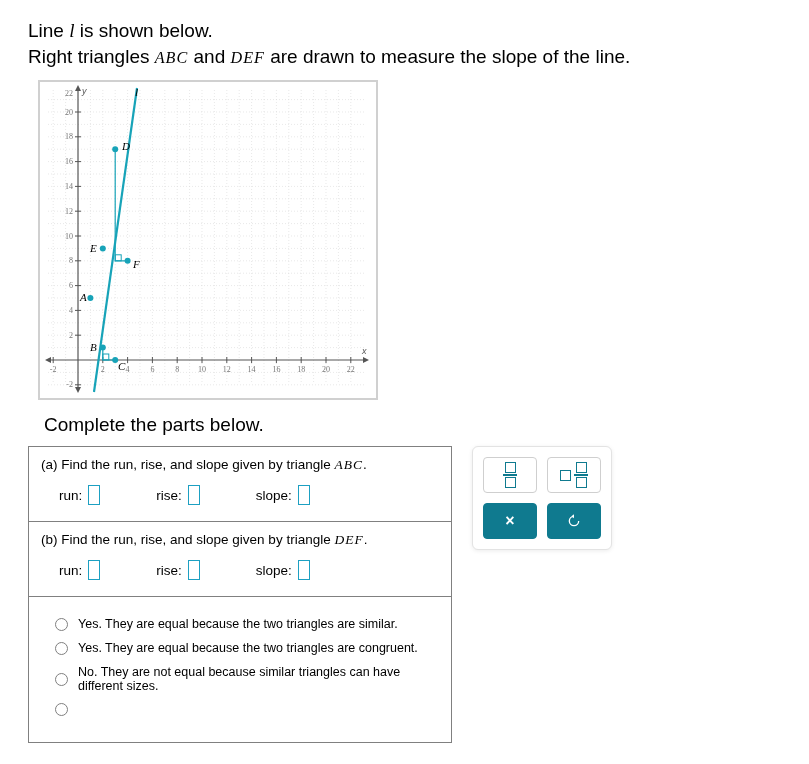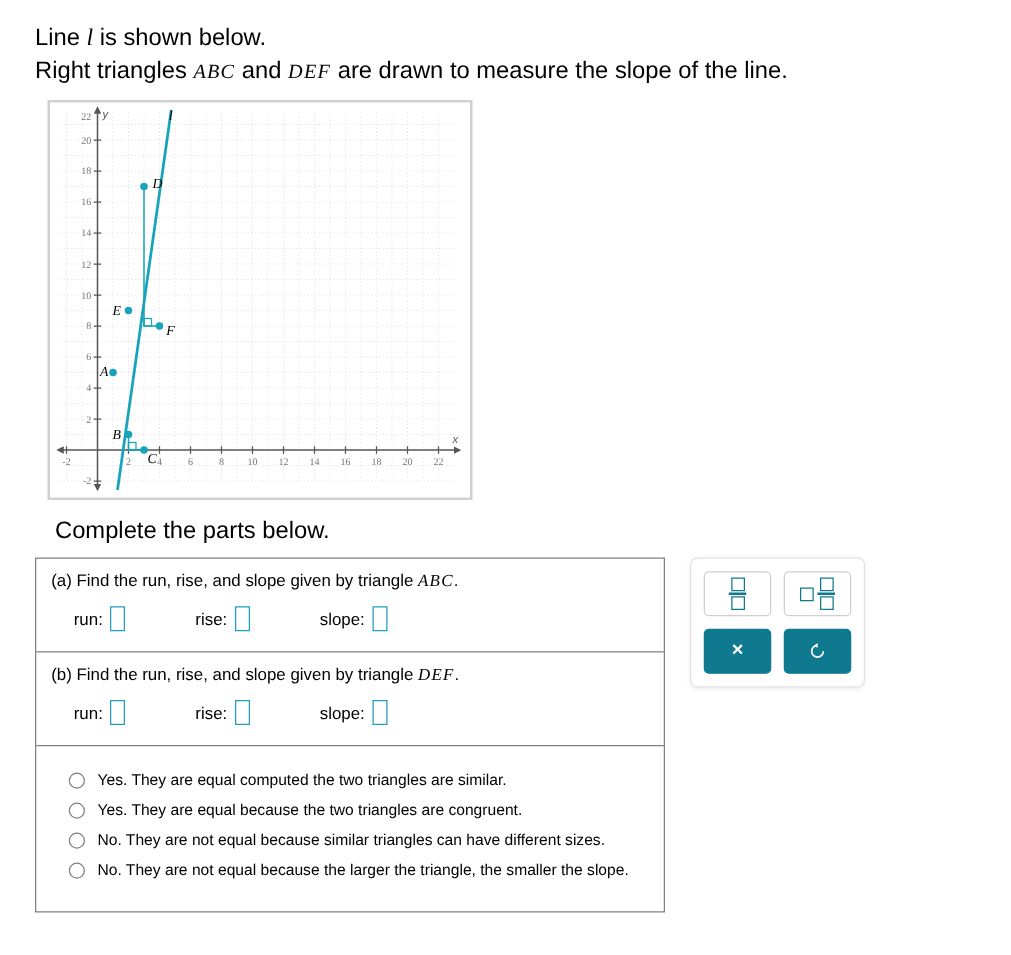--- a/index.html
+++ b/index.html
@@ -17,21 +17,21 @@
     margin: 12px 10px 12px 10px;
     border: 2px solid #d0d0d0;
     width: 340px; height: 320px;
     position: relative;
     background: #fff;
   }
   .complete-title { font-size: 19px; margin: 14px 0 10px 16px; }
   .layout-row { display: flex; gap: 20px; align-items: flex-start; }
   .parts-box {
     border: 1px solid #808080;
-    width: 504px;
+    width: 424px;
   }
   .part {
     padding: 10px 12px 16px 12px;
     border-bottom: 1px solid #808080;
   }
   .part:last-child { border-bottom: none; }
   .part-head { font-size: 13.5px; margin-bottom: 12px; }
   .inline-inputs { display: flex; gap: 56px; padding-left: 18px; font-size: 13.5px; align-items:center;}
   .inline-inputs .grp { display:flex; align-items:center; gap:6px;}
   .blank-box {
@@ -280,33 +280,32 @@
             <span>slope:</span>
             <span class="blank-box"></span>
           </div>
       </div>
     </div>
 
     <div class="part">
       <div class="choices">
         <div class="choice">
             <span class="radio"></span>
-            <span>Yes. They are equal computed the two triangles are similar.</span>
+            <span>Yes. They are equal because the two triangles are similar.</span>
           </div>
         <div class="choice">
             <span class="radio"></span>
             <span>Yes. They are equal because the two triangles are congruent.</span>
           </div>
         <div class="choice">
             <span class="radio"></span>
             <span>No. They are not equal because similar triangles can have different sizes.</span>
           </div>
         <div class="choice">
             <span class="radio"></span>
-            <span>No. They are not equal because the larger the triangle, the smaller the slope.</span>
           </div>
       </div>
     </div>
   </div>
 
   <div class="toolbox">
     <div class="tool-row">
       <div class="tool-btn" title="fraction-tool">
         <span class="frac">
             <span class="fn"></span>

